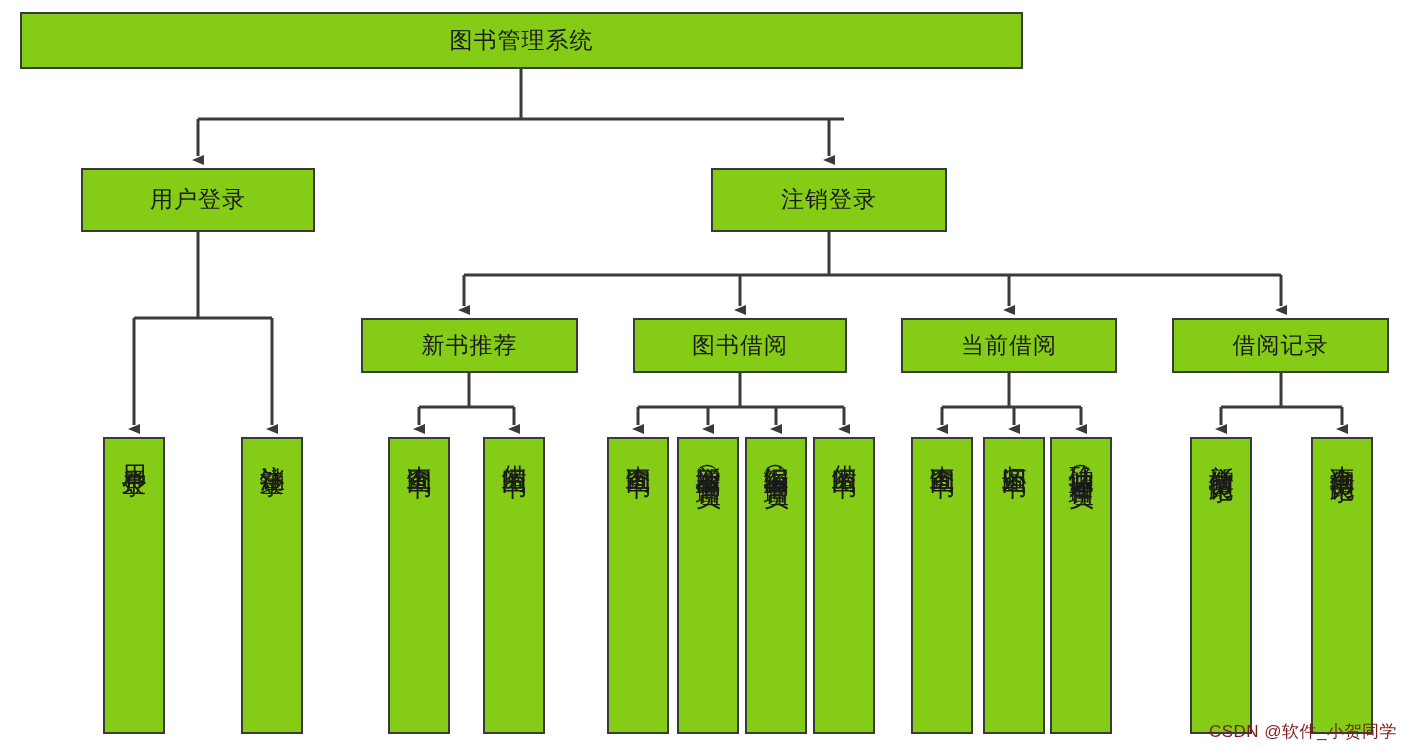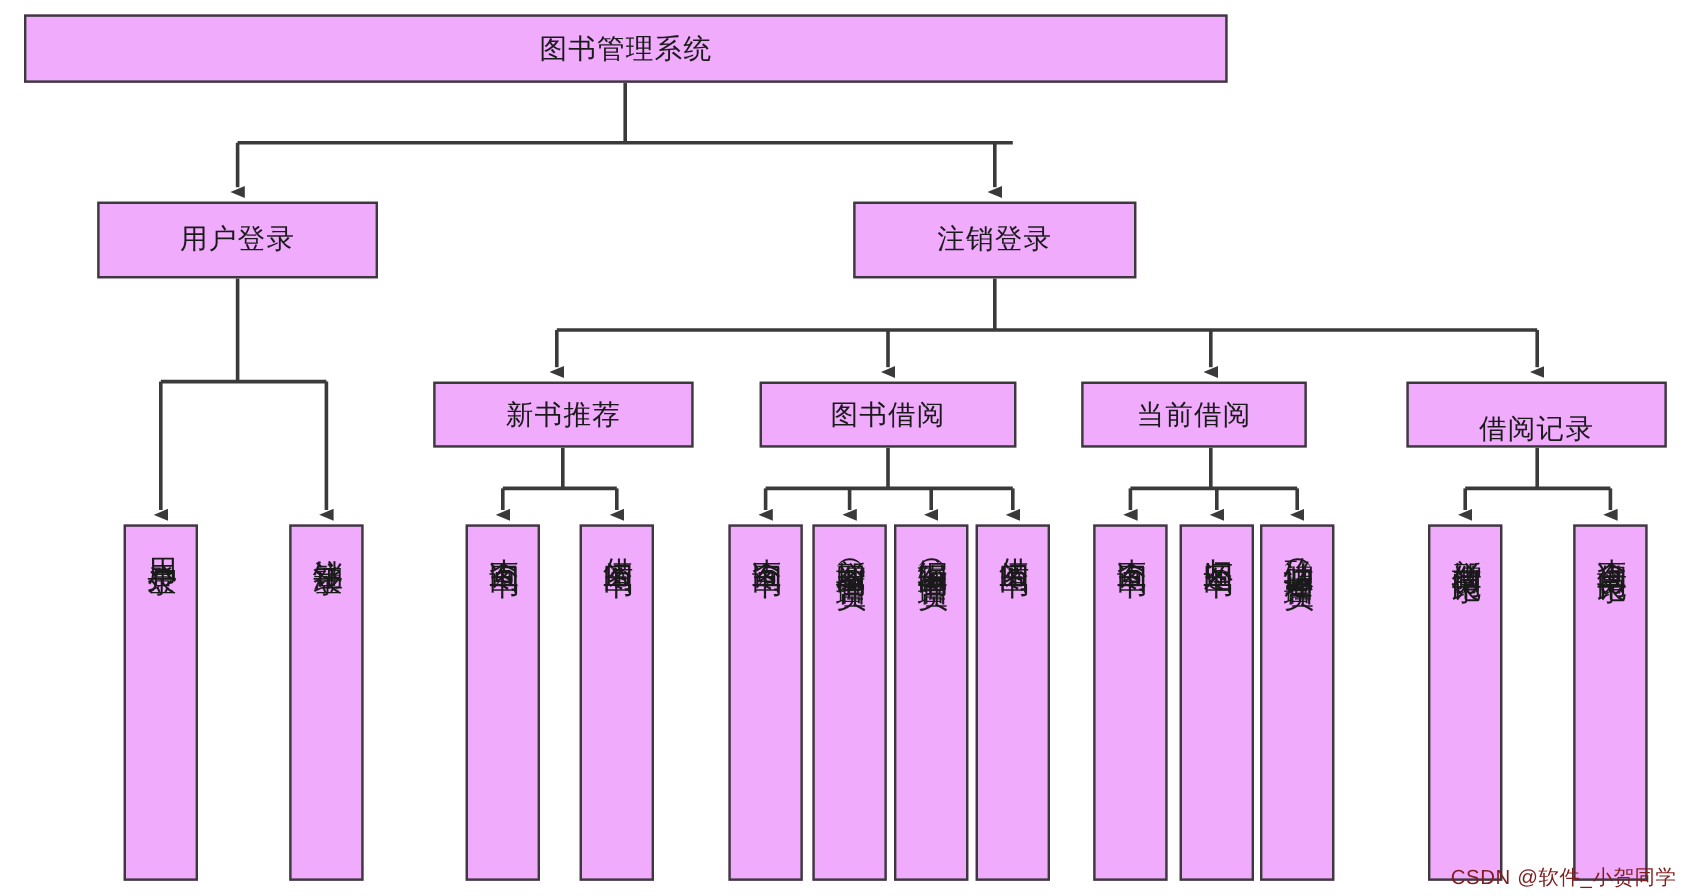--- a/index.html
+++ b/index.html
@@ -20,21 +20,21 @@
   #wires {
     position: absolute;
     left: 0;
     top: 0;
     width: 1405px;
     height: 747px;
   }
   .node {
     position: absolute;
     box-sizing: border-box;
-    background: #f0abfc;
+    background: #84cc16;
     border: 2px solid #3a3a3a;
     display: flex;
     align-items: center;
     justify-content: center;
     color: #1a1a1a;
   }
   .node .label {
     display: block;
     text-align: center;
     letter-spacing: 1px;
@@ -130,24 +130,24 @@
   <div class="node horiz" style="left:711px;top:168px;width:236px;height:64px;">
     <span class="label">注销登录</span>
   </div>
 
   <div class="node horiz" style="left:633px;top:318px;width:214px;height:55px;">
     <span class="label">图书借阅</span>
   </div>
   <div class="node horiz" style="left:361px;top:318px;width:217px;height:55px;">
     <span class="label">新书推荐</span>
   </div>
-  <div class="node horiz" style="left:901px;top:318px;width:188px;height:55px;">
+  <div class="node horiz" style="left:901px;top:318px;width:216px;height:55px;">
     <span class="label">当前借阅</span>
   </div>
-  <div class="node horiz" style="left:1172px;top:318px;width:217px;height:55px;align-items:flex-end;">
+  <div class="node horiz" style="left:1172px;top:318px;width:217px;height:55px;">
     <span class="label">借阅记录</span>
   </div>
 
   <div class="node vert" style="left:103px;top:437px;width:62px;height:297px;">
     <span class="label">用户登录</span>
   </div>
   <div class="node vert" style="left:241px;top:437px;width:62px;height:297px;">
     <span class="label">注销登录</span>
   </div>
   <div class="node vert" style="left:388px;top:437px;width:62px;height:297px;">

